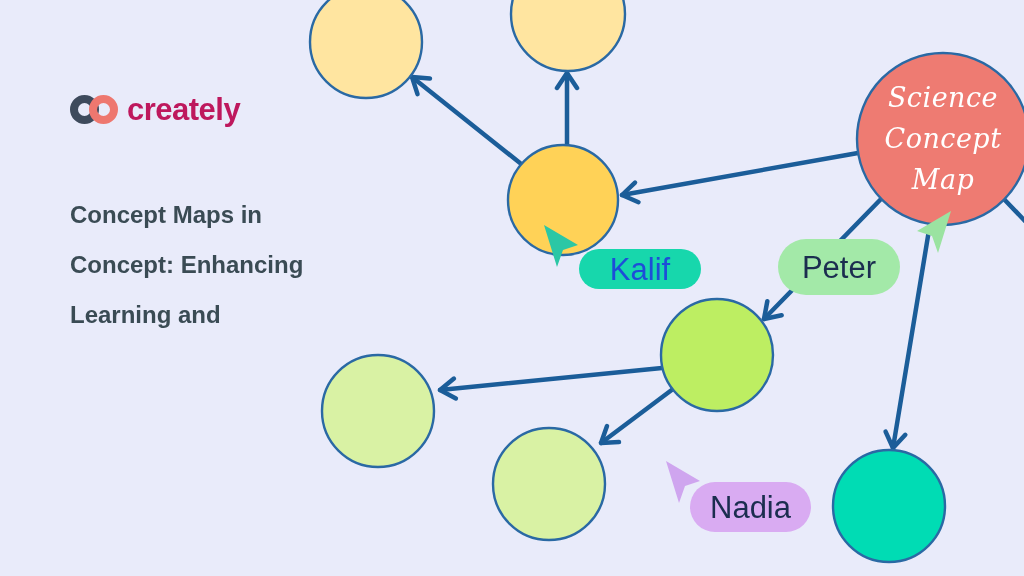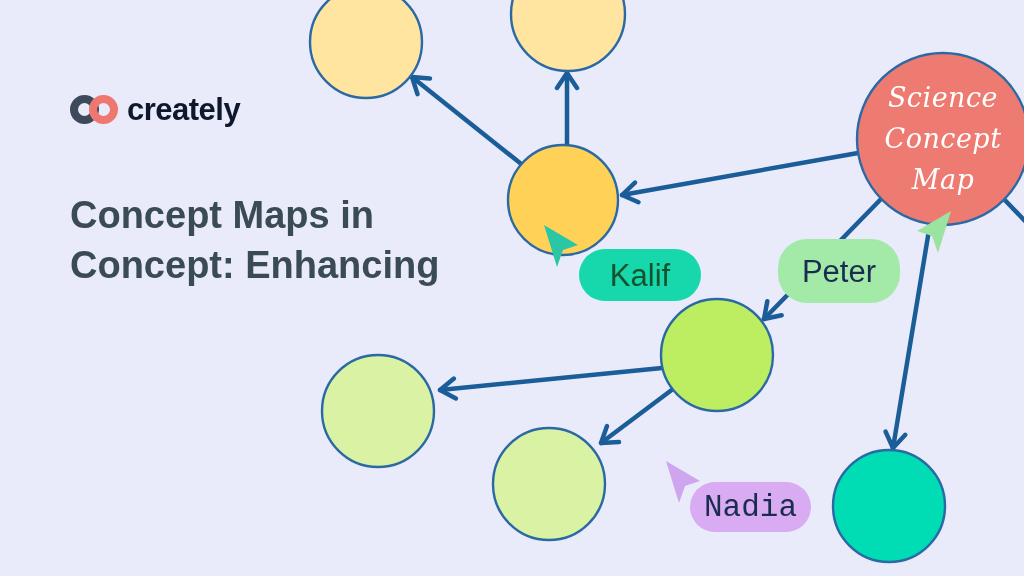--- a/index.html
+++ b/index.html
@@ -8,21 +8,21 @@
     font-family:"Liberation Sans",sans-serif;
     background:#e9ebfa;
   }
   .logo{position:absolute;left:70px;top:94px;display:flex;align-items:center;gap:9px;}
   .logo-rings{display:flex;align-items:center;}
   .ring{width:13px;height:13px;border-radius:50%;border:8px solid #3e4a5c;background:transparent;}
   .ring.right{margin-left:-10px;border-color:#ee776f;position:relative;z-index:2;}
   .wordmark{font-size:31px;font-weight:700;letter-spacing:-0.5px;color:#15284b;line-height:1;}
   .headline{
     position:absolute;left:70px;top:190px;width:430px;
-    font-size:38px;font-weight:700;line-height:50px;color:#3a4b54;
+    font-size:24px;font-weight:700;line-height:50px;color:#3a4b54;
   }
   svg.canvas{position:absolute;left:0;top:0;}
   .node-label{
     font-family:"DejaVu Serif",serif;font-style:italic;
     font-size:27px;letter-spacing:0.5px;
   }
   .pill{
     position:absolute;display:flex;align-items:center;justify-content:center;
     font-size:31px;font-weight:500;line-height:1;
   }
@@ -30,26 +30,27 @@
 </head>
 <body>
 
 <div class="stage" style="background: rgb(233, 235, 250);">
 
   <div class="logo">
     <div class="logo-rings">
       <div class="ring left" style="border-color: rgb(62, 74, 92);"></div>
       <div class="ring right" style="border-color: rgb(238, 119, 111);"></div>
     </div>
-    <div class="wordmark" style="color: #0f172a;">creately</div>
+    <div class="wordmark" style="color: #be185d;">creately</div>
   </div>
 
   <div class="headline" style="color: rgb(58, 75, 84);">
     <div>Concept Maps in</div>
     <div>Concept: Enhancing</div>
+    <div>Learning and</div>
   </div>
 
   <svg class="canvas" id="diagram-svg" width="1024" height="576" viewBox="0 0 1024 576">
       <defs>
         <marker id="ah" viewBox="0 0 26 26" refX="21" refY="13" markerWidth="26" markerHeight="26" orient="auto" markerUnits="userSpaceOnUse">
           <path d="M6 3 L21 13 L6 23" fill="none" stroke="#1b5d99" stroke-width="4.5" stroke-linecap="round" stroke-linejoin="round"></path>
         </marker>
       </defs>
       <line x1="520" y1="163" x2="412" y2="77" stroke="#1b5d99" stroke-width="4.5" stroke-linecap="round" marker-end="url(#ah)"></line>
       <line x1="567" y1="145" x2="567" y2="73" stroke="#1b5d99" stroke-width="4.5" stroke-linecap="round" marker-end="url(#ah)"></line>
@@ -73,18 +74,18 @@
       </g>
       <g transform="translate(951 211) scale(-1 1)">
         <path d="M0 0 L34 20 L19 25 L13 42 Z" fill="#9be3a1"></path>
       </g>
       <g transform="translate(666 461)">
         <path d="M0 0 L34 20 L19 25 L13 42 Z" fill="#cfa5ef"></path>
       </g>
     </svg>
 
   <div id="pill-layer">
-      <div class="pill" style="left: 579px; top: 249px; width: 122px; height: 52px; background: rgb(23, 215, 172); color: #14532d; border-radius: 27px; text-align: center;">Kalif</div>
-      <div class="pill" style="left: 778px; top: 239px; width: 122px; height: 64px; background: rgb(163, 233, 168); color: rgb(27, 45, 79); border-radius: 29px;">Peter</div>
-      <div class="pill" style="left: 690px; top: 482px; width: 121px; height: 50px; background: rgb(217, 171, 242); color: rgb(27, 45, 79); border-radius: 25px; font-family: Liberation Mono, monospace;">Nadia</div>
+      <div class="pill" style="left: 579px; top: 249px; width: 122px; height: 40px; background: rgb(23, 215, 172); color: #1d4ed8; border-radius: 27px; text-align: center;">Kalif</div>
+      <div class="pill" style="left: 778px; top: 239px; width: 122px; height: 56px; background: rgb(163, 233, 168); color: rgb(27, 45, 79); border-radius: 29px;">Peter</div>
+      <div class="pill" style="left: 690px; top: 482px; width: 121px; height: 50px; background: rgb(217, 171, 242); color: rgb(27, 45, 79); border-radius: 25px;">Nadia</div>
     </div>
 
 </div>
 
 </body></html>

